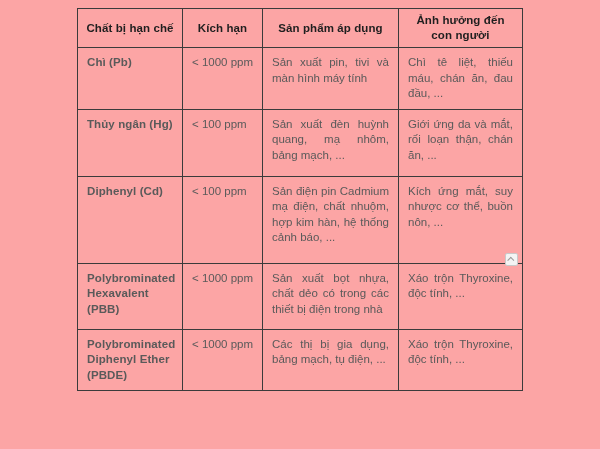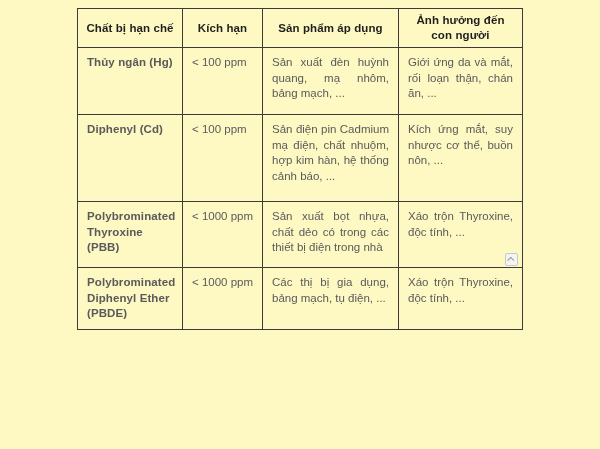--- a/index.html
+++ b/index.html
@@ -5,21 +5,21 @@
   html, body {
     margin: 0;
     padding: 0;
     background: #ffffff;
     font-family: "Liberation Sans", "DejaVu Sans", sans-serif;
   }
   .page {
     position: relative;
     width: 600px;
     height: 449px;
-    background: #fef9c3;
+    background: #fca5a5;
     overflow: hidden;
   }
   table.rohs {
     position: absolute;
     left: 77px;
     top: 8px;
     width: 445px;
     border-collapse: collapse;
     table-layout: fixed;
   }
@@ -93,34 +93,40 @@
     </colgroup>
     <thead>
       <tr style="height:38px">
         <th>Chất bị hạn chế</th>
         <th>Kích hạn</th>
         <th>Sản phẩm áp dụng</th>
         <th>Ảnh hưởng đến con người</th>
       </tr>
     </thead>
     <tbody>
+      <tr style="height:58px">
+        <td class="substance">Chì (Pb)</td>
+        <td class="limit">&lt; 1000 ppm</td>
+        <td class="products">Sản xuất pin, tivi và màn hình máy tính</td>
+        <td class="effects">Chì tê liệt, thiếu máu, chán ăn, đau đầu, ...</td>
+      </tr>
       <tr style="height:67px">
         <td class="substance">Thủy ngân (Hg)</td>
         <td class="limit">&lt; 100 ppm</td>
         <td class="products">Sản xuất đèn huỳnh quang, mạ nhôm, bảng mạch, ...</td>
         <td class="effects">Giới ứng da và mắt, rối loạn thận, chán ăn, ...</td>
       </tr>
       <tr style="height:87px">
         <td class="substance">Diphenyl (Cd)</td>
         <td class="limit">&lt; 100 ppm</td>
         <td class="products">Sản điện pin Cadmium mạ điện, chất nhuộm, hợp kim hàn, hệ thống cảnh báo, ...</td>
         <td class="effects">Kích ứng mắt, suy nhược cơ thể, buồn nôn, ...</td>
       </tr>
       <tr style="height:66px">
-        <td class="substance">Polybrominated Thyroxine (PBB)</td>
+        <td class="substance">Polybrominated Hexavalent (PBB)</td>
         <td class="limit">&lt; 1000 ppm</td>
         <td class="products">Sản xuất bọt nhựa, chất dẻo có trong các thiết bị điện trong nhà</td>
         <td class="effects">Xáo trộn Thyroxine, độc tính, ...</td>
       </tr>
       <tr style="height:51px">
         <td class="substance">Polybrominated Diphenyl Ether (PBDE)</td>
         <td class="limit">&lt; 1000 ppm</td>
         <td class="products">Các thị bị gia dụng, bảng mạch, tụ điện, ...</td>
         <td class="effects">Xáo trộn Thyroxine, độc tính, ...</td>
       </tr>

